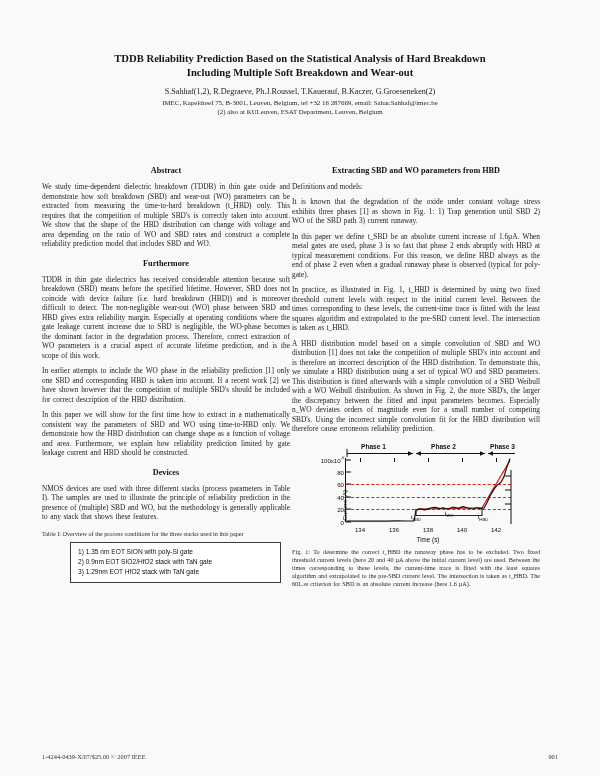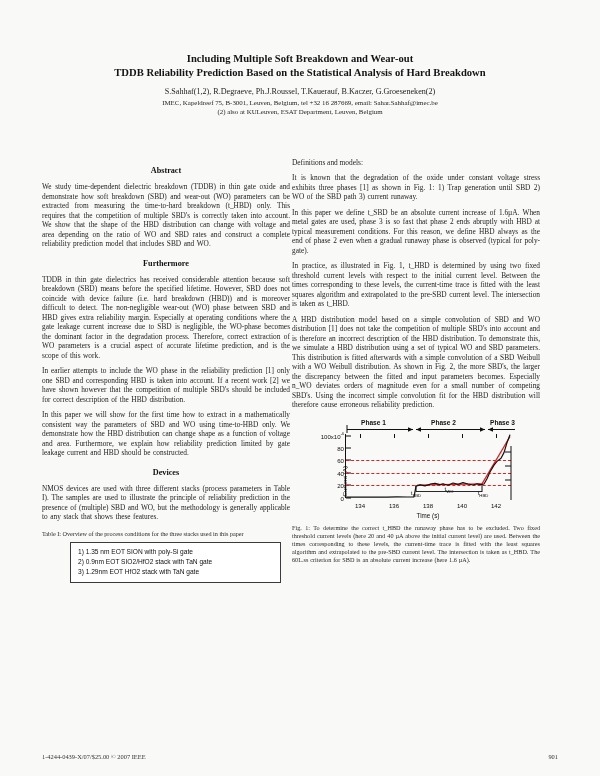--- a/index.html
+++ b/index.html
@@ -210,22 +210,22 @@
   }
 </style>
 </head>
 <body>
 
 <div class="page"></div>
 
 <div class="paper-body">
 
   <div>
+    <div class="title">TDDB Reliability Prediction Based on the Statistical Analysis of Hard Breakdown</div>
     <div class="title">Including Multiple Soft Breakdown and Wear-out</div>
-    <div class="title">TDDB Reliability Prediction Based on the Statistical Analysis of Hard Breakdown</div>
     <div class="authors">S.Sahhaf(1,2), R.Degraeve, Ph.J.Roussel, T.Kauerauf, B.Kaczer, G.Groeseneken(2)</div>
     <div class="affil">IMEC, Kapeldreef 75, B-3001, Leuven, Belgium, tel +32 16 287669, email: Sahar.Sahhaf@imec.be</div>
     <div class="affil">(2) also at KULeuven, ESAT Department, Leuven, Belgium</div>
   </div>
 
   <div class="columns">
 
     <div class="col">
 
       <div class="sec-head">Abstract</div>
@@ -243,20 +243,21 @@
       <div class="tbl-box">
         <div class="tbl-row">1) 1.35 nm EOT SION with poly-Si gate</div>
         <div class="tbl-row">2) 0.9nm EOT SIO2/HfO2 stack with TaN gate</div>
         <div class="tbl-row">3) 1.29nm EOT HfO2 stack with TaN gate</div>
       </div>
 
     </div>
 
     <div class="col">
 
+      <div class="sec-head">Extracting SBD and WO parameters from HBD</div>
       <div class="sub-head">Definitions and models:</div>
 
       <p class="body">It is known that the degradation of the oxide under constant voltage stress exhibits three phases [1] as shown in Fig. 1: 1) Trap generation until SBD 2) WO of the SBD path 3) current runaway.</p>
       <p class="body">In this paper we define t_SBD be an absolute current increase of 1.6µA. When metal gates are used, phase 3 is so fast that phase 2 ends abruptly with HBD at typical measurement conditions. For this reason, we define HBD always as the end of phase 2 even when a gradual runaway phase is observed (typical for poly-gate).</p>
       <p class="body">In practice, as illustrated in Fig. 1, t_HBD is determined by using two fixed threshold current levels with respect to the initial current level. Between the times corresponding to these levels, the current-time trace is fitted with the least squares algorithm and extrapolated to the pre-SBD current level. The intersection is taken as t_HBD.</p>
       <p class="body">A HBD distribution model based on a simple convolution of SBD and WO distribution [1] does not take the competition of multiple SBD's into account and is therefore an incorrect description of the HBD distribution. To demonstrate this, we simulate a HBD distribution using a set of typical WO and SBD parameters. This distribution is fitted afterwards with a simple convolution of a SBD Weibull with a WO Weibull distribution. As shown in Fig. 2, the more SBD's, the larger the discrepancy between the fitted and input parameters becomes. Especially n_WO deviates orders of magnitude even for a small number of competing SBD's. Using the incorrect simple convolution fit for the HBD distribution will therefore cause erroneous reliability prediction.</p>
 
       <div class="figwrap">
         <div class="fig">
 

